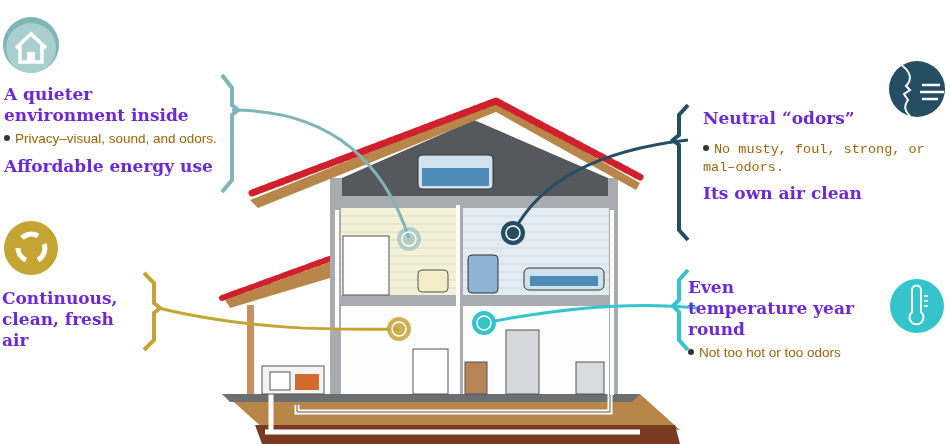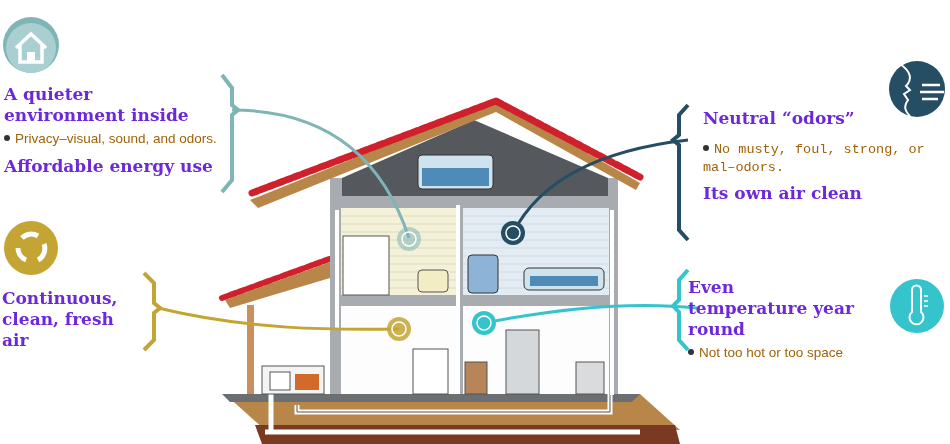--- a/index.html
+++ b/index.html
@@ -126,14 +126,14 @@
 </div>
 
 <div class="abs" style="left:703px;top:108px;width:245px;">
   <div class="title">Neutral “odors”</div>
   <div class="bullet" style="margin-top:12px;font-family:Liberation Mono, monospace;"><span class="dot"></span><span>No musty, foul, strong, or mal–odors.</span></div>
   <div class="title" style="margin-top:6px;">Its own air clean</div>
 </div>
 
 <div class="abs" style="left:682px;top:277px;width:170px;margin-left:6px;">
   <div class="title">Even temperature year round</div>
-  <div class="bullet" style="margin-top:4px;"><span class="dot"></span><span>Not too hot or too space</span></div>
+  <div class="bullet" style="margin-top:4px;"><span class="dot"></span><span>Not too hot or too odors</span></div>
 </div>
 
 </body></html>

